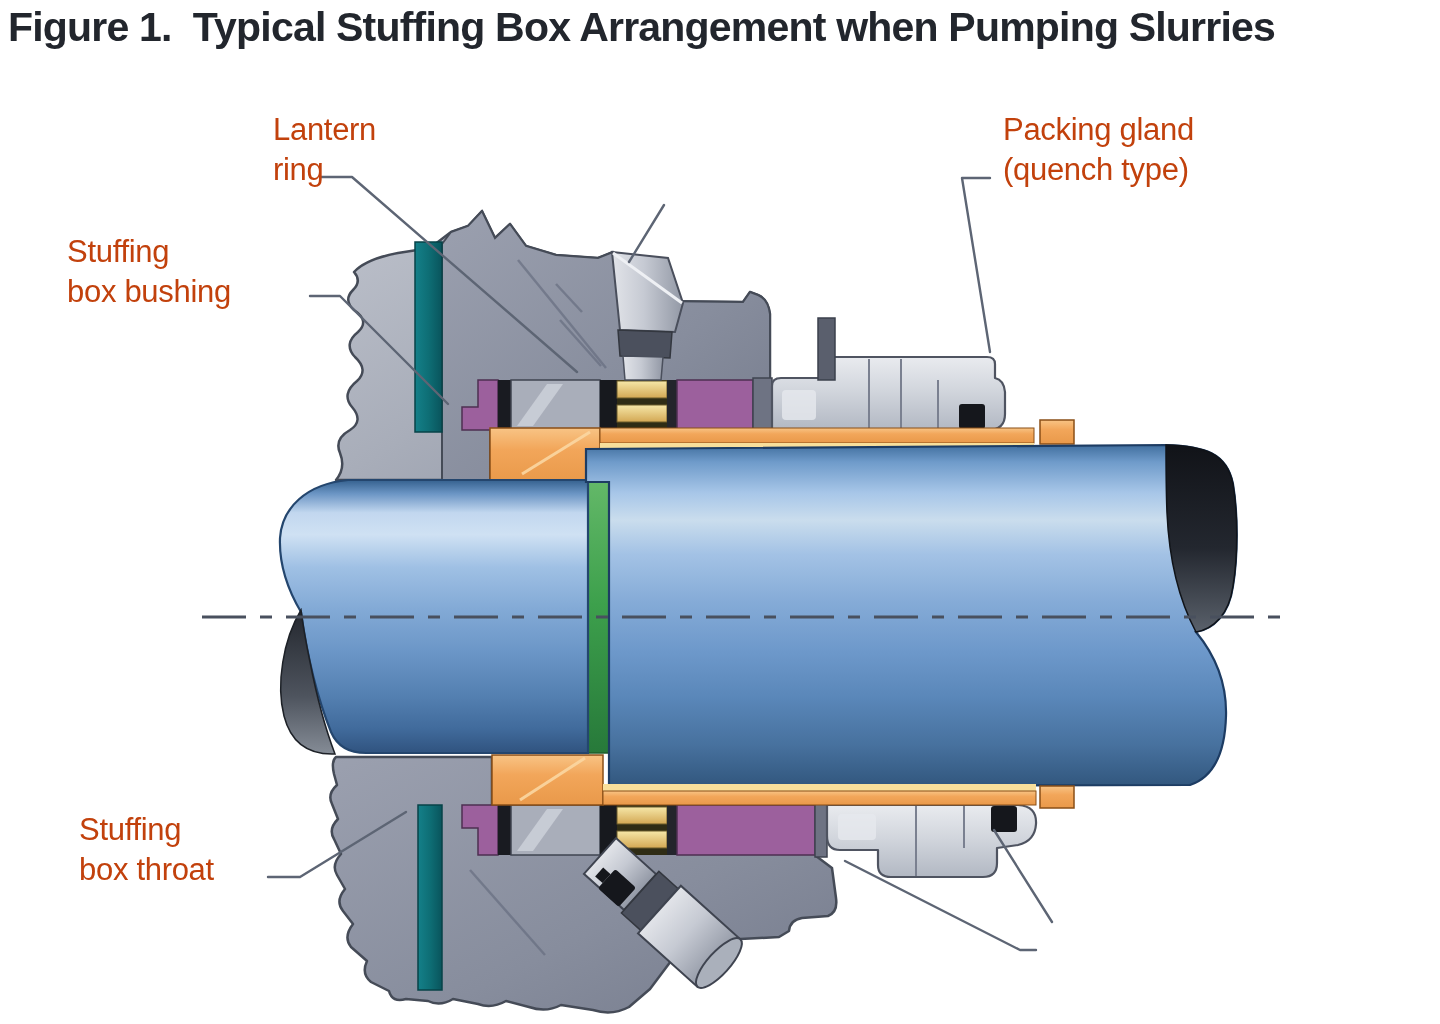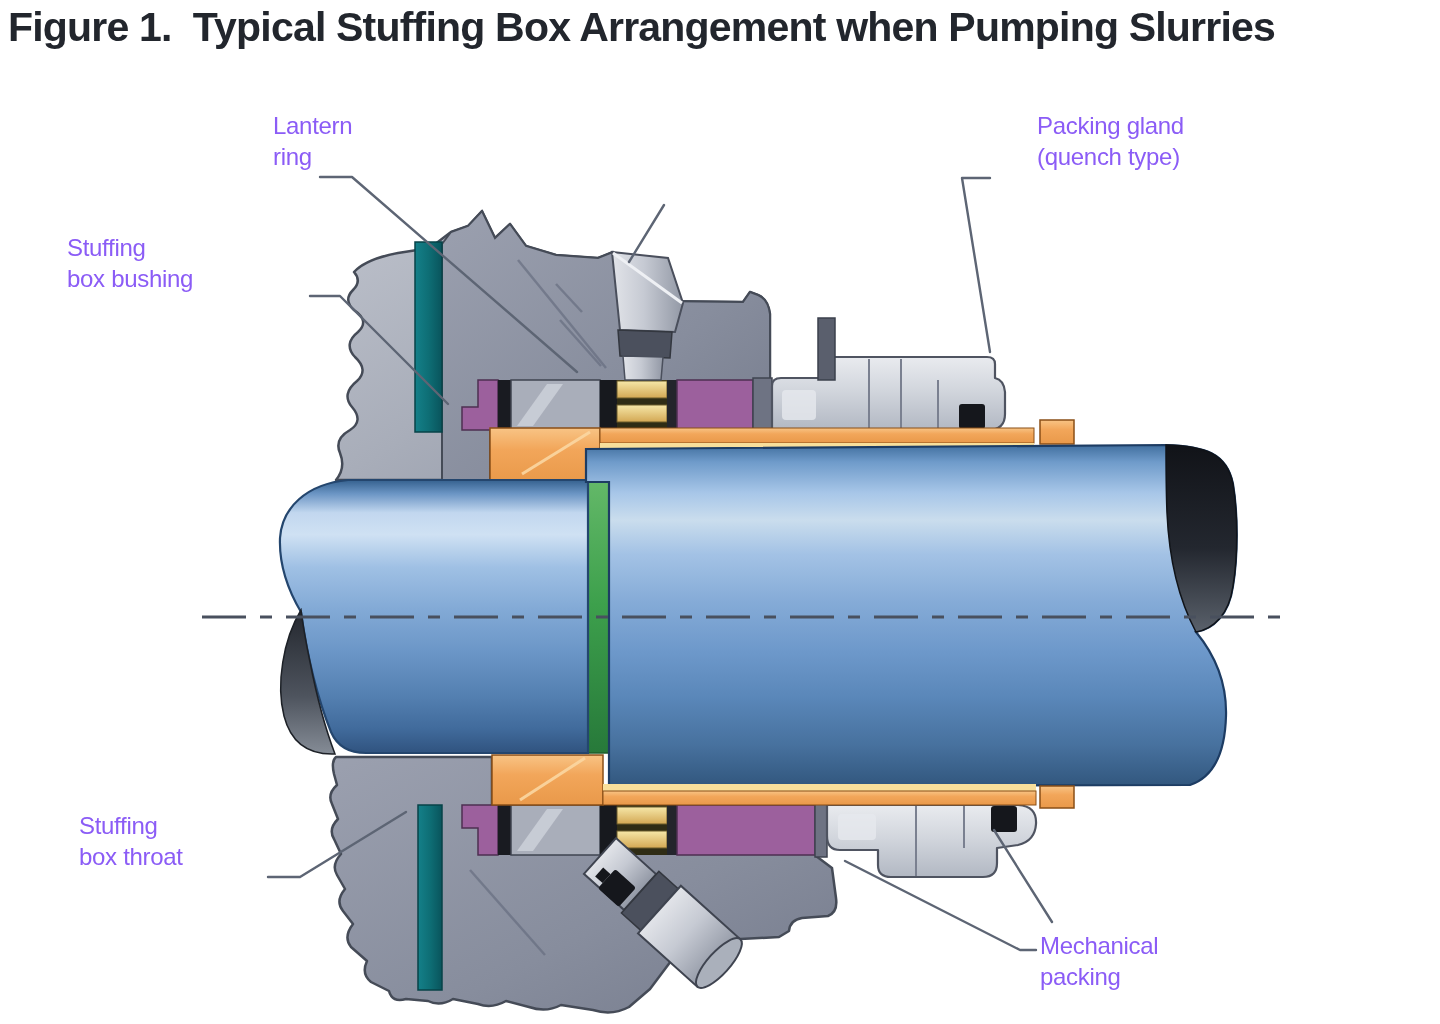--- a/index.html
+++ b/index.html
@@ -1,25 +1,25 @@
 <!DOCTYPE html>
 <html><head>
 <meta charset="utf-8">
 <style>
   html,body{margin:0;padding:0;background:#ffffff;}
   #stage{position:relative;width:1440px;height:1024px;background:#ffffff;overflow:hidden;
          font-family:"Liberation Sans",sans-serif;}
   #diagram-svg{position:absolute;left:0;top:0;}
   .ttl{position:absolute;left:8px;top:4px;width:1430px;
        font-size:41px;font-weight:700;color:#22262d;letter-spacing:-0.8px;white-space:pre;}
-  .lbl{position:absolute;font-size:24px;line-height:1.3;color:#8b5cf6;letter-spacing:-0.3px;
+  .lbl{position:absolute;font-size:31px;line-height:1.3;color:#c2410c;letter-spacing:-0.3px;
        white-space:pre-line;}
   .lbl-lantern{left:273px;top:110px;}
   .lbl-scaling{left:621px;top:110px;}
-  .lbl-gland{left:1003px;top:110px;margin-left:34px;}
+  .lbl-gland{left:1003px;top:110px;}
   .lbl-bushing{left:67px;top:232px;}
   .lbl-throat{left:79px;top:810px;}
   .lbl-mech{left:1040px;top:930px;}
 </style>
 </head>
 <body>
 
 <div id="stage">
 
 <svg id="diagram-svg" width="1440" height="1024" viewBox="0 0 1440 1024">
@@ -249,15 +249,13 @@
 
   <div class="ttl">Figure 1.&nbsp; Typical Stuffing Box Arrangement when Pumping Slurries</div>
   <div class="lbl lbl-lantern">Lantern
 ring</div>
   <div class="lbl lbl-gland">Packing gland
 (quench type)</div>
   <div class="lbl lbl-bushing">Stuffing
 box bushing</div>
   <div class="lbl lbl-throat">Stuffing
 box throat</div>
-  <div class="lbl lbl-mech">Mechanical
-packing</div>
 </div>
 
 </body></html>

